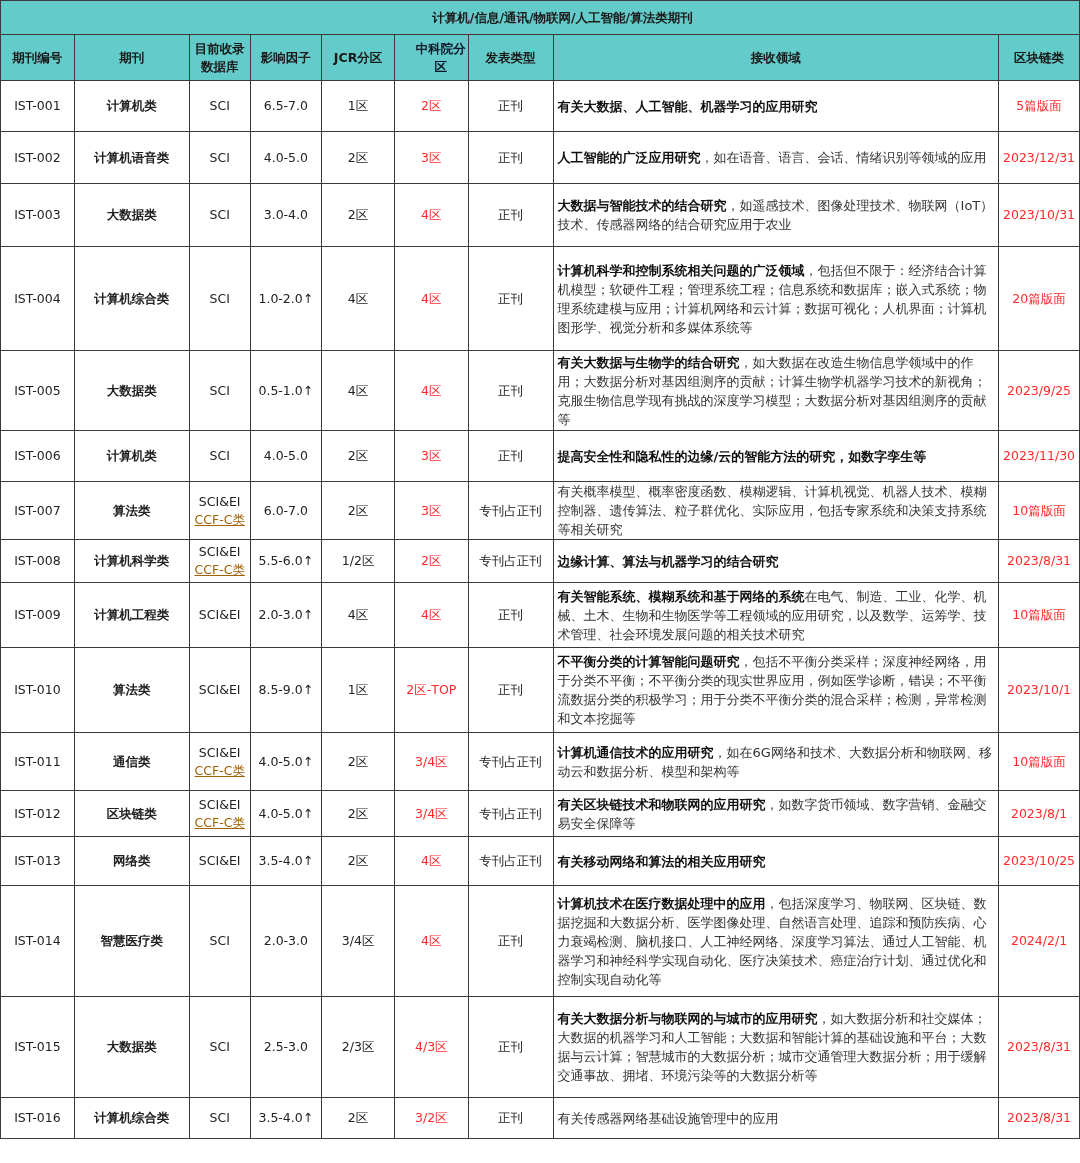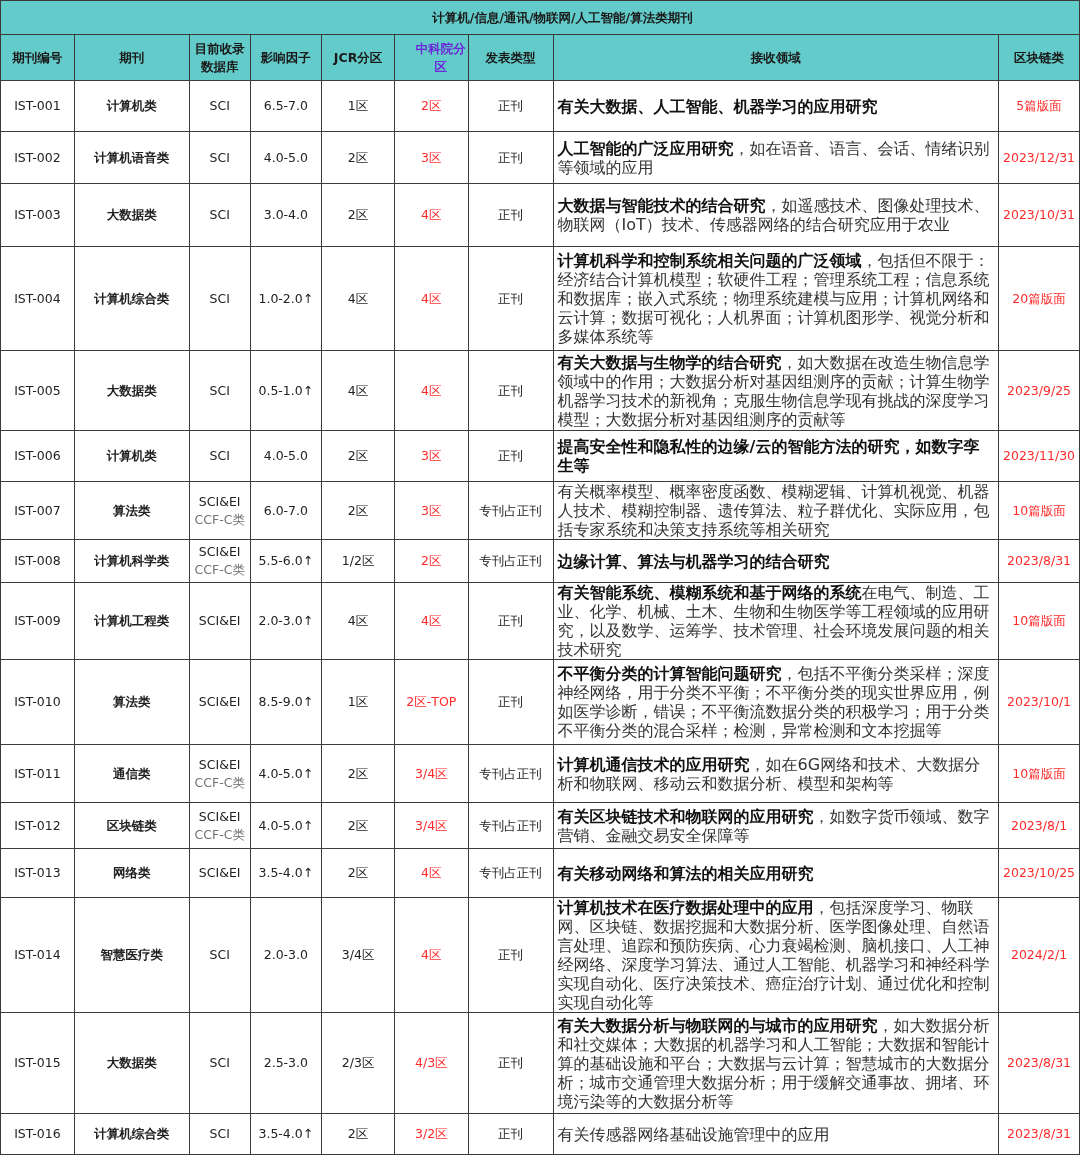--- a/index.html
+++ b/index.html
@@ -1,26 +1,26 @@
 <!DOCTYPE html>
 <html><head>
 <meta charset="utf-8">
 <style>
   html, body { margin: 0; padding: 0; background: #ffffff; }
   body { width: 1080px; height: 1163px; overflow: hidden; font-family: "DejaVu Sans", "Liberation Sans", sans-serif; }
   table { border-collapse: collapse; width: 1080px; table-layout: fixed; }
   td, th { border: 1px solid #3a3a3a; font-size: 12.5px; color: #222; text-align: center; vertical-align: middle; padding: 0; line-height: 18px; }
   .title-row td { background: #63cbc9; height: 33px; font-weight: bold; font-size: 12.5px; color: #1a1a1a; padding-left: 45px; }
   .head-row th { background: #63cbc9; height: 45px; font-weight: bold; color: #1a1a1a; }
-  .head-row th.red { color: #6d28d9; padding-left: 19px; }
+  .head-row th.red { color: #0f172a; padding-left: 19px; }
   .bold { font-weight: bold; }
   .red { color: #ff2a2a; }
-  td.field { text-align: left; padding: 0 4px; font-size: 16px; line-height: 19px; color: #333; }
+  td.field { text-align: left; padding: 0 4px; font-size: 13px; line-height: 19px; color: #333; }
   td.field b { color: #111; }
-  .db-extra { display: block; color: #737373; }
+  .db-extra { display: block; color: #a16207; text-decoration: underline; }
 </style>
 </head>
 <body>
 
 <table>
   <colgroup>
     <col style="width:73px">
       <col style="width:114px">
       <col style="width:60px">
       <col style="width:71px">

